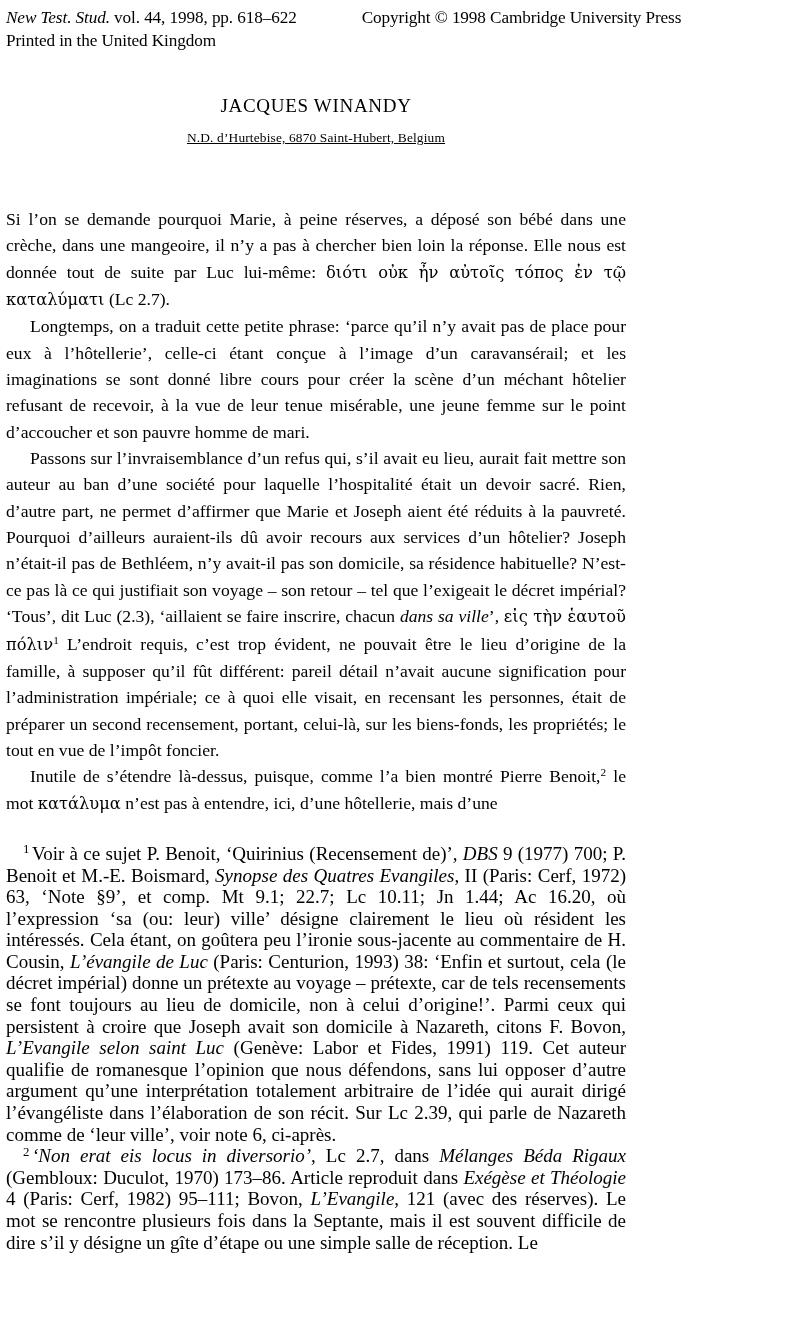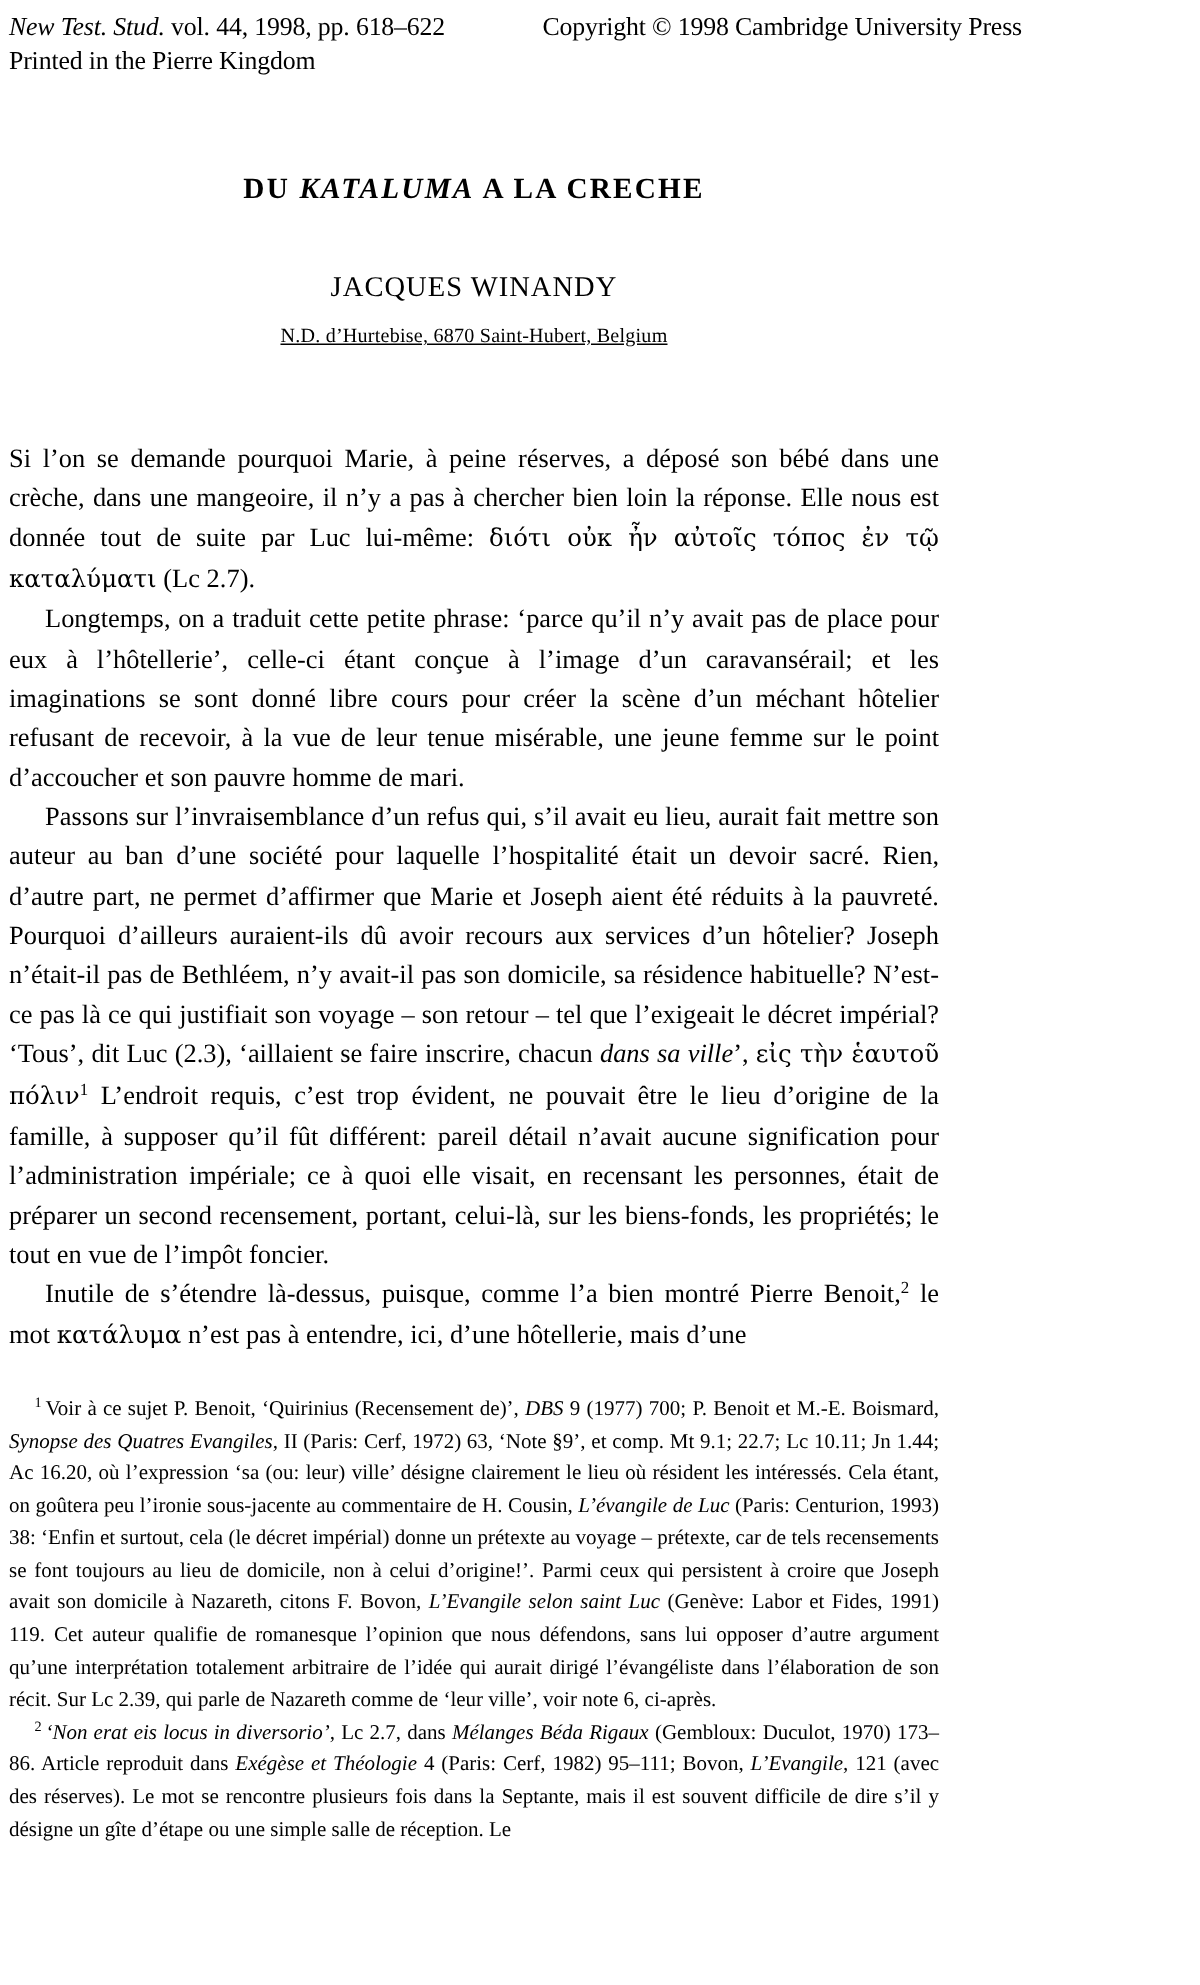--- a/index.html
+++ b/index.html
@@ -93,21 +93,21 @@
   .it { font-style: italic; margin-top: 12px; }
   sup {
     font-size: 0.64em;
     vertical-align: 0.52em;
     line-height: 0;
   }
 
   
   .footnotes {
     margin-top: 26px;
-    font-size: 14px;
+    font-size: 19px;
     line-height: 21.6px;
     text-align: justify;
     text-justify: inter-word;
   }
   .footnotes p {
     margin: 0;
     text-indent: 17px;
   }
   .footnotes .fn-num {
     font-size: 0.68em;
@@ -119,24 +119,23 @@
 </head>
 <body>
 
 <div class="page">
 
   <div class="masthead">
     <div class="masthead-row">
       <span class="mast-left"><span class="mast-journal">New Test. Stud.</span><span> vol. 44, 1998, pp. 618–622</span></span>
       <span class="mast-right">Copyright © 1998 Cambridge University Press</span>
     </div>
-    <div class="mast-second">Printed in the Pierre Kingdom</div>
+    <div class="mast-second">Printed in the United Kingdom</div>
   </div>
 
-  <h1 class="article-title"><span>DU </span><span class="kw">KATALUMA</span><span> A LA CRECHE</span></h1>
 
   <div class="author">JACQUES WINANDY</div>
   <div class="affiliation">N.D. d’Hurtebise, 6870 Saint-Hubert, Belgium</div>
 
   <div class="body-text">
 
     <p><span>Si l’on se demande pourquoi Marie, à peine réserves, a déposé son bébé dans une crèche, dans une mangeoire, il n’y a pas à chercher bien loin la réponse. Elle nous est donnée tout de suite par Luc lui-même: </span><span class="gr">διότι οὐκ ἦν αὐτοῖς τόπος ἐν τῷ καταλύματι</span><span> (Lc 2.7).</span></p>
 
     <p class="indent">Longtemps, on a traduit cette petite phrase: ‘parce qu’il n’y avait pas de place pour eux à l’hôtellerie’, celle-ci étant conçue à l’image d’un caravansérail; et les imaginations se sont donné libre cours pour créer la scène d’un méchant hôtelier refusant de recevoir, à la vue de leur tenue misérable, une jeune femme sur le point d’accoucher et son pauvre homme de mari.</p>
 

